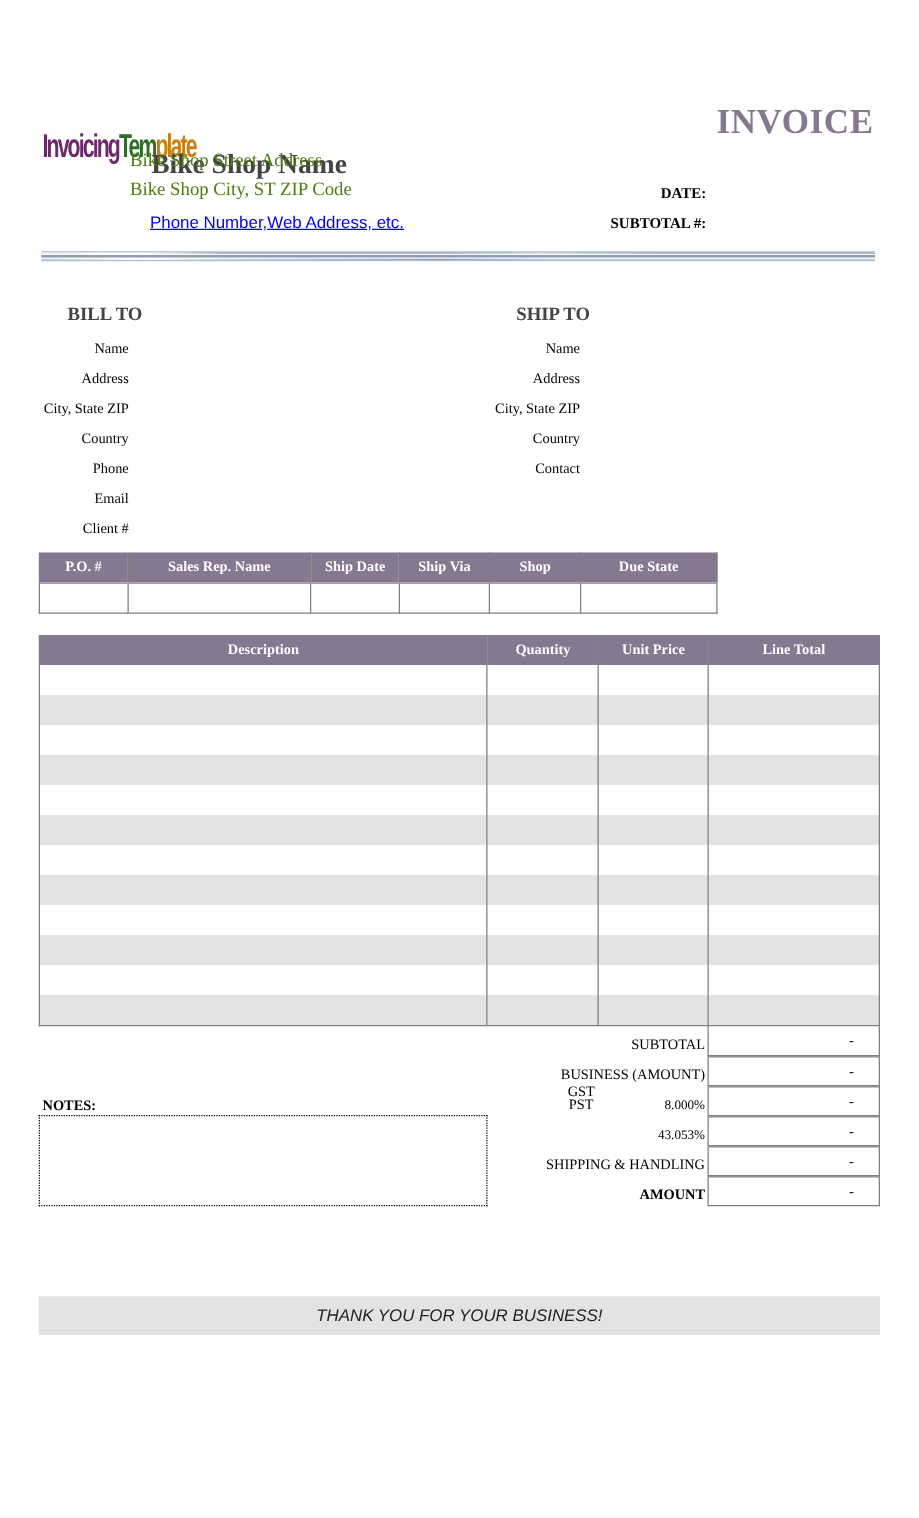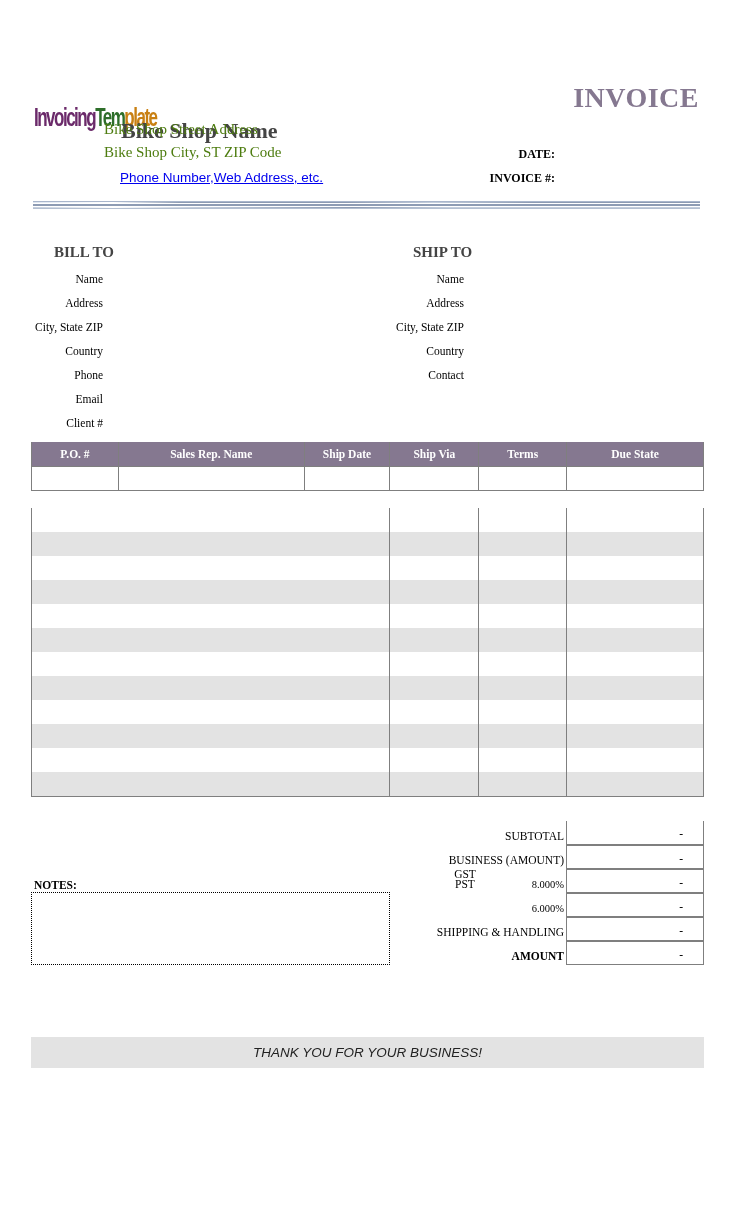--- a/index.html
+++ b/index.html
@@ -11,42 +11,42 @@
   .logo { left: 34px; top: 104px; width: 82px; height: 36px; font-family: "Liberation Sans", sans-serif; font-size: 17px; font-weight: bold; letter-spacing: -1.5px; transform: scaleY(1.55); transform-origin: left top; white-space: nowrap; line-height: 18px; }
   .logo .l1 { color: #6b2a6a; }
   .logo .l2 { color: #2e6e2a; }
   .logo .l3 { color: #c98012; }
   .shop-name { left: 121px; top: 86px; font-size: 22px; font-weight: bold; color: #444444; margin-top: 32px; }
   .shop-line { left: 104px; font-size: 15px; color: #4d7c0f; }
   .shop-street { top: 121px; }
   .shop-city { top: 144px; }
   .shop-contact { left: 120px; top: 170px; font-family: "Liberation Sans", sans-serif; font-size: 13.5px; color: #0000ee; text-decoration: underline; cursor: pointer; }
   .invoice-title { right: 36px; top: 82px; font-size: 28px; font-weight: bold; color: #857890; letter-spacing: 0.5px; }
-  .hdr-label { right: 180px; font-size: 12px; font-weight: bold; text-align: left; }
+  .hdr-label { right: 170px; font-size: 12px; font-weight: bold; text-align: left; }
   .date-label { top: 147px; }
   .invno-label { top: 171px; }
   .date-value, .invno-value { left: 570px; width: 130px; height: 16px; font-size: 12px; }
   .date-value { top: 147px; }
   .invno-value { top: 171px; }
 
   .divider { left: 33px; top: 201px; width: 667px; height: 9px; }
   .divider .b { position: absolute; left: 0; width: 100%; }
 
   
   .sec-title { font-size: 15px; font-weight: bold; color: #444444; text-align: right; }
   .bill-title { left: 54px; top: 244px; }
   .ship-title { left: 413px; top: 244px; }
   .addr-label { font-size: 11.5px; text-align: right; width: 110px; }
   .bill-col .addr-label { left: -7px; }
   .ship-col .addr-label { left: 354px; }
   .addr-value { font-size: 11.5px; width: 180px; height: 14px; }
 
   
   table { border-collapse: collapse; position: absolute; }
-  .info-table { left: 31px; top: 442px; width: 673px; }
+  .info-table { left: 31px; top: 442px; width: 543px; }
   .info-table th, .items-table th { background: #857890; color: #ffffff; font-size: 11.5px; font-weight: bold; height: 24px; border: 1px solid #7f7f7f; border-top: none; border-bottom: none; text-align: center; }
   .info-table td { height: 24px; border: 1px solid #7f7f7f; background: #fff; font-size: 11.5px; }
   .items-table { left: 31px; top: 508px; width: 673px; }
   .items-table td { height: 24px; border-left: 1px solid #7f7f7f; border-right: 1px solid #7f7f7f; font-size: 11.5px; }
   .items-table tr.alt td { background: #e3e3e3; }
   .items-table tr:last-child td { border-bottom: 1px solid #7f7f7f; }
 
   
   .tot-label { right: 171px; font-size: 11.5px; text-align: right; white-space: nowrap; }
   .tot-rate { left: 500px; width: 64px; font-size: 10.5px; text-align: right; }
@@ -66,21 +66,21 @@
   <span class="l1">Invoicing</span><span class="l2">Tem</span><span class="l3">plate</span>
 </div>
 <div class="abs shop-name">Bike Shop Name</div>
 <div class="abs shop-line shop-street">Bike Shop Street Address</div>
 <div class="abs shop-line shop-city">Bike Shop City, ST  ZIP Code</div>
 <a class="abs shop-contact">Phone Number,Web Address, etc.</a>
 
 <div class="abs invoice-title">INVOICE</div>
 <div class="abs hdr-label date-label">DATE:</div>
 <div class="abs date-value"></div>
-<div class="abs hdr-label invno-label">INVOICE #:</div>
+<div class="abs hdr-label invno-label">SUBTOTAL #:</div>
 <div class="abs invno-value"></div>
 
 <div class="abs divider">
   <div class="b" style="top:0;height:1px;background:#a9b6cc;"></div>
   <div class="b" style="top:1px;height:1px;background:linear-gradient(90deg,#dfe6f0 0%,#ffffff 12%,#8d9bb3 22%,#8d9bb3 47%,#c5cfdd 60%,#8d9bb3 75%,#8d9bb3 100%);"></div>
   <div class="b" style="top:3px;height:2px;background:#8e9cb4;"></div>
   <div class="b" style="top:6px;height:1px;background:linear-gradient(90deg,#c3cddc 0%,#ffffff 12%,#c3cddc 24%,#8d9bb3 48%,#c3cddc 62%,#c3cddc 100%);"></div>
   <div class="b" style="top:7px;height:1px;background:#b3bfd1;"></div>
 </div>
 
@@ -124,21 +124,21 @@
       <col style="width:89px">
       <col style="width:88px">
       <col style="width:137px">
   </colgroup>
   <tbody>
       <tr>
     <th>P.O. #</th>
     <th>Sales Rep. Name</th>
     <th>Ship Date</th>
     <th>Ship Via</th>
-    <th>Terms</th>
+    <th>Shop</th>
     <th>Due State</th>
   </tr>
   <tr>
     <td></td>
     <td></td>
     <td></td>
     <td></td>
     <td></td>
     <td></td>
   </tr>
@@ -146,20 +146,26 @@
   </table>
 
 <table class="items-table">
   <colgroup>
     <col style="width:359px">
       <col style="width:89px">
       <col style="width:88px">
       <col style="width:137px">
   </colgroup>
   <tbody>
+      <tr>
+    <th>Description</th>
+    <th>Quantity</th>
+    <th>Unit Price</th>
+    <th>Line Total</th>
+  </tr>
   <tr>
         <td></td>
         <td></td>
         <td></td>
         <td></td>
       </tr>
   <tr class="alt">
         <td></td>
         <td></td>
         <td></td>
@@ -232,21 +238,21 @@
 <div class="abs tot-box" style="top:821px">-</div>
 
 <div class="abs tot-label" style="top:854px">BUSINESS (AMOUNT)</div>
 <div class="abs tot-box" style="top:845px;border-top:1px solid #7f7f7f;">-</div>
 
 <div class="abs tot-tax-label" style="left:435px;top:878px">PST</div>
 <div class="abs tot-rate" style="top:879px">8.000%</div>
 <div class="abs tot-box" style="top:869px;border-top:1px solid #7f7f7f;">-</div>
 
 <div class="abs tot-tax-label" style="left:435px;top:868px">GST</div>
-<div class="abs tot-rate" style="top:903px">6.000%</div>
+<div class="abs tot-rate" style="top:903px">43.053%</div>
 <div class="abs tot-box" style="top:893px;border-top:1px solid #7f7f7f;">-</div>
 
 <div class="abs tot-label" style="top:926px">SHIPPING &amp; HANDLING</div>
 <div class="abs tot-box" style="top:917px;border-top:1px solid #7f7f7f;">-</div>
 
 <div class="abs tot-label total-bold" style="top:950px">AMOUNT</div>
 <div class="abs tot-box" style="top:941px;border-top:1px solid #7f7f7f;">-</div>
 
 <div class="abs notes-label">NOTES:</div>
 <div class="abs notes-box"></div>

